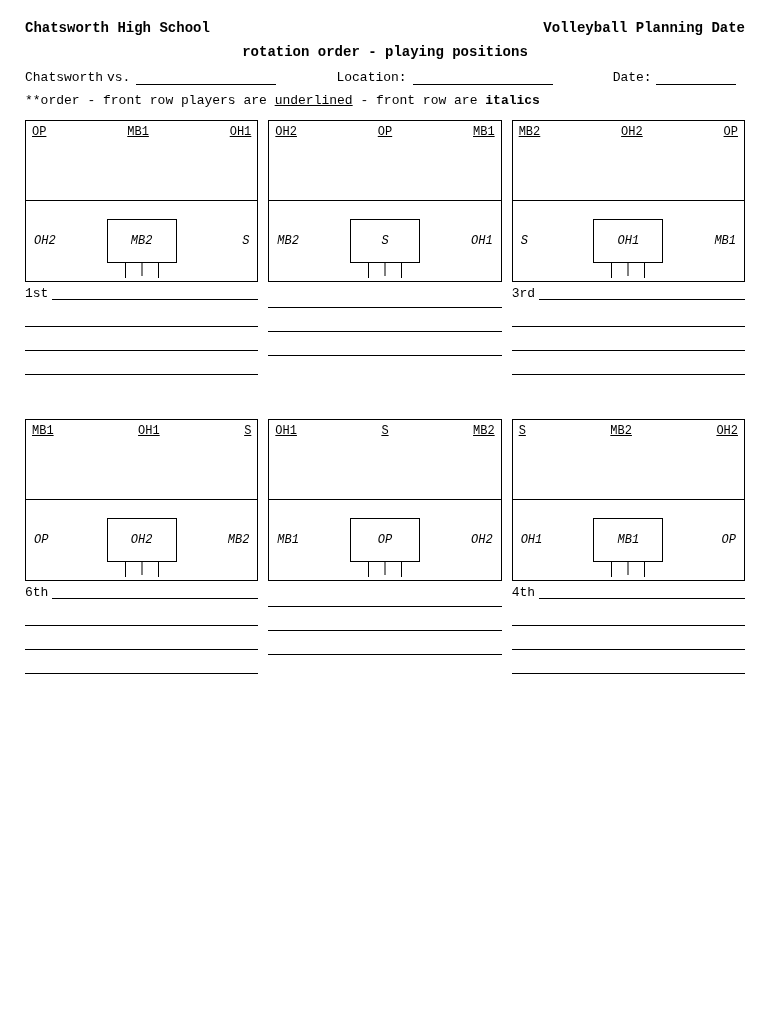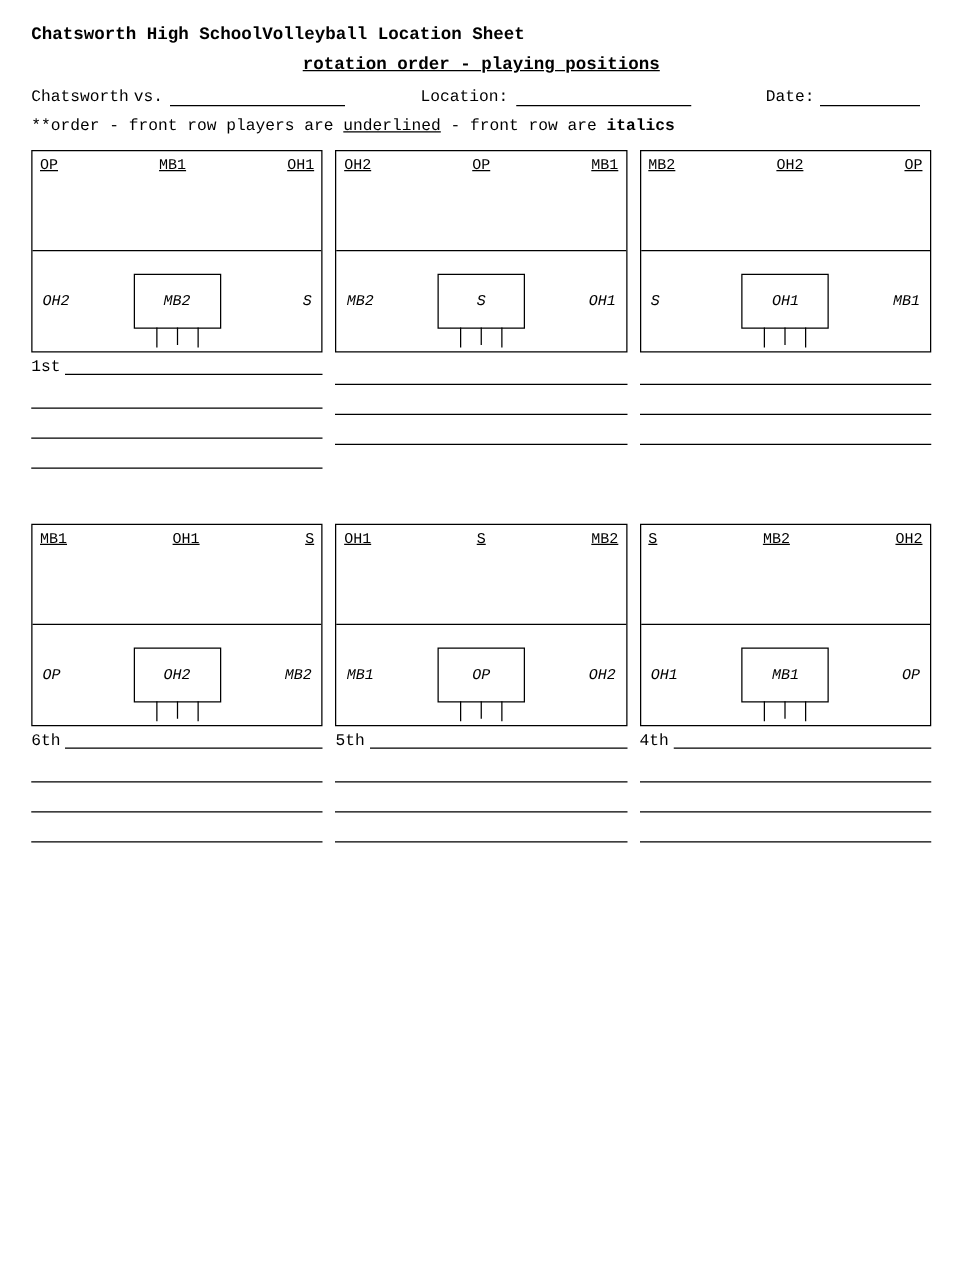--- a/index.html
+++ b/index.html
@@ -7,32 +7,31 @@
       font-family: 'Courier New', Courier, monospace;
       font-size: 13px;
       background: #fff;
       color: #000;
       width: 770px;
       min-height: 1024px;
       padding: 20px 25px;
     }
     .header-row {
       display: flex;
-      justify-content: flex-start;
+      justify-content: space-between;
       align-items: flex-start;
       margin-bottom: 8px;
     }
     .school-name { font-weight: bold; font-size: 14px; }
     .sheet-title { font-weight: bold; font-size: 14px; }
     .title-row {
       text-align: center;
       margin-bottom: 10px;
     }
     .title-underline {
-      text-decoration: underline;
       font-size: 14px;
       font-weight: bold;
     }
     .info-row {
       display: flex;
       align-items: flex-end;
       gap: 0;
       margin-bottom: 8px;
       font-size: 13px;
     }
@@ -146,21 +145,21 @@
       margin-bottom: 4px;
     }
 
     .spacer { height: 20px; }
   </style>
 </head>
 <body>
 
 <div class="header-row">
   <span class="school-name">Chatsworth  High  School</span>
-  <span class="sheet-title">Volleyball Location Sheet</span>
+  <span class="sheet-title">Volleyball Planning Date</span>
 </div>
 
 <div class="title-row">
   <span class="title-underline">rotation order - playing positions</span>
 </div>
 
 <div class="info-row">
   <span class="info-label">Chatsworth</span>
   <span style="margin-right:6px;">vs.</span>
   <span class="info-line"></span>
@@ -241,20 +240,24 @@
           <div style="flex: 1 1 0%; display: flex; justify-content: center;">
             <div class="setter-box" style="position: relative;">
               <span class="position-label-italic">OH1</span>
               <div style="position: absolute; bottom: -16px; left: 25%; width: 1px; height: 16px; background: rgb(0, 0, 0);"></div>
               <div style="position: absolute; bottom: -16px; right: 25%; width: 1px; height: 16px; background: rgb(0, 0, 0);"></div>
             </div>
           </div>
           <span class="position-label-italic" style="flex: 1 1 0%; text-align: right;">MB1</span>
         </div>
       </div>
+      <div class="rotation-label-row">
+        <span class="rotation-num">3rd</span>
+        <div class="rotation-line"></div>
+      </div>
       <div class="notes-lines">
         <div class="note-line"></div>
         <div class="note-line"></div>
         <div class="note-line"></div>
       </div>
     </div>
   </div>
 
 <div class="spacer"></div>
 
@@ -300,24 +303,20 @@
           <div style="flex: 1 1 0%; display: flex; justify-content: center;">
             <div class="setter-box" style="position: relative;">
               <span class="position-label-italic">OP</span>
               <div style="position: absolute; bottom: -16px; left: 25%; width: 1px; height: 16px; background: rgb(0, 0, 0);"></div>
               <div style="position: absolute; bottom: -16px; right: 25%; width: 1px; height: 16px; background: rgb(0, 0, 0);"></div>
             </div>
           </div>
           <span class="position-label-italic" style="flex: 1 1 0%; text-align: right;">OH2</span>
         </div>
       </div>
-      <div class="rotation-label-row">
-        <span class="rotation-num">5th</span>
-        <div class="rotation-line"></div>
-      </div>
       <div class="notes-lines">
         <div class="note-line"></div>
         <div class="note-line"></div>
         <div class="note-line"></div>
       </div>
     </div>
     <div class="rotation-block">
       <div class="court">
         <div class="court-top">
           <span class="position-label">S</span>

